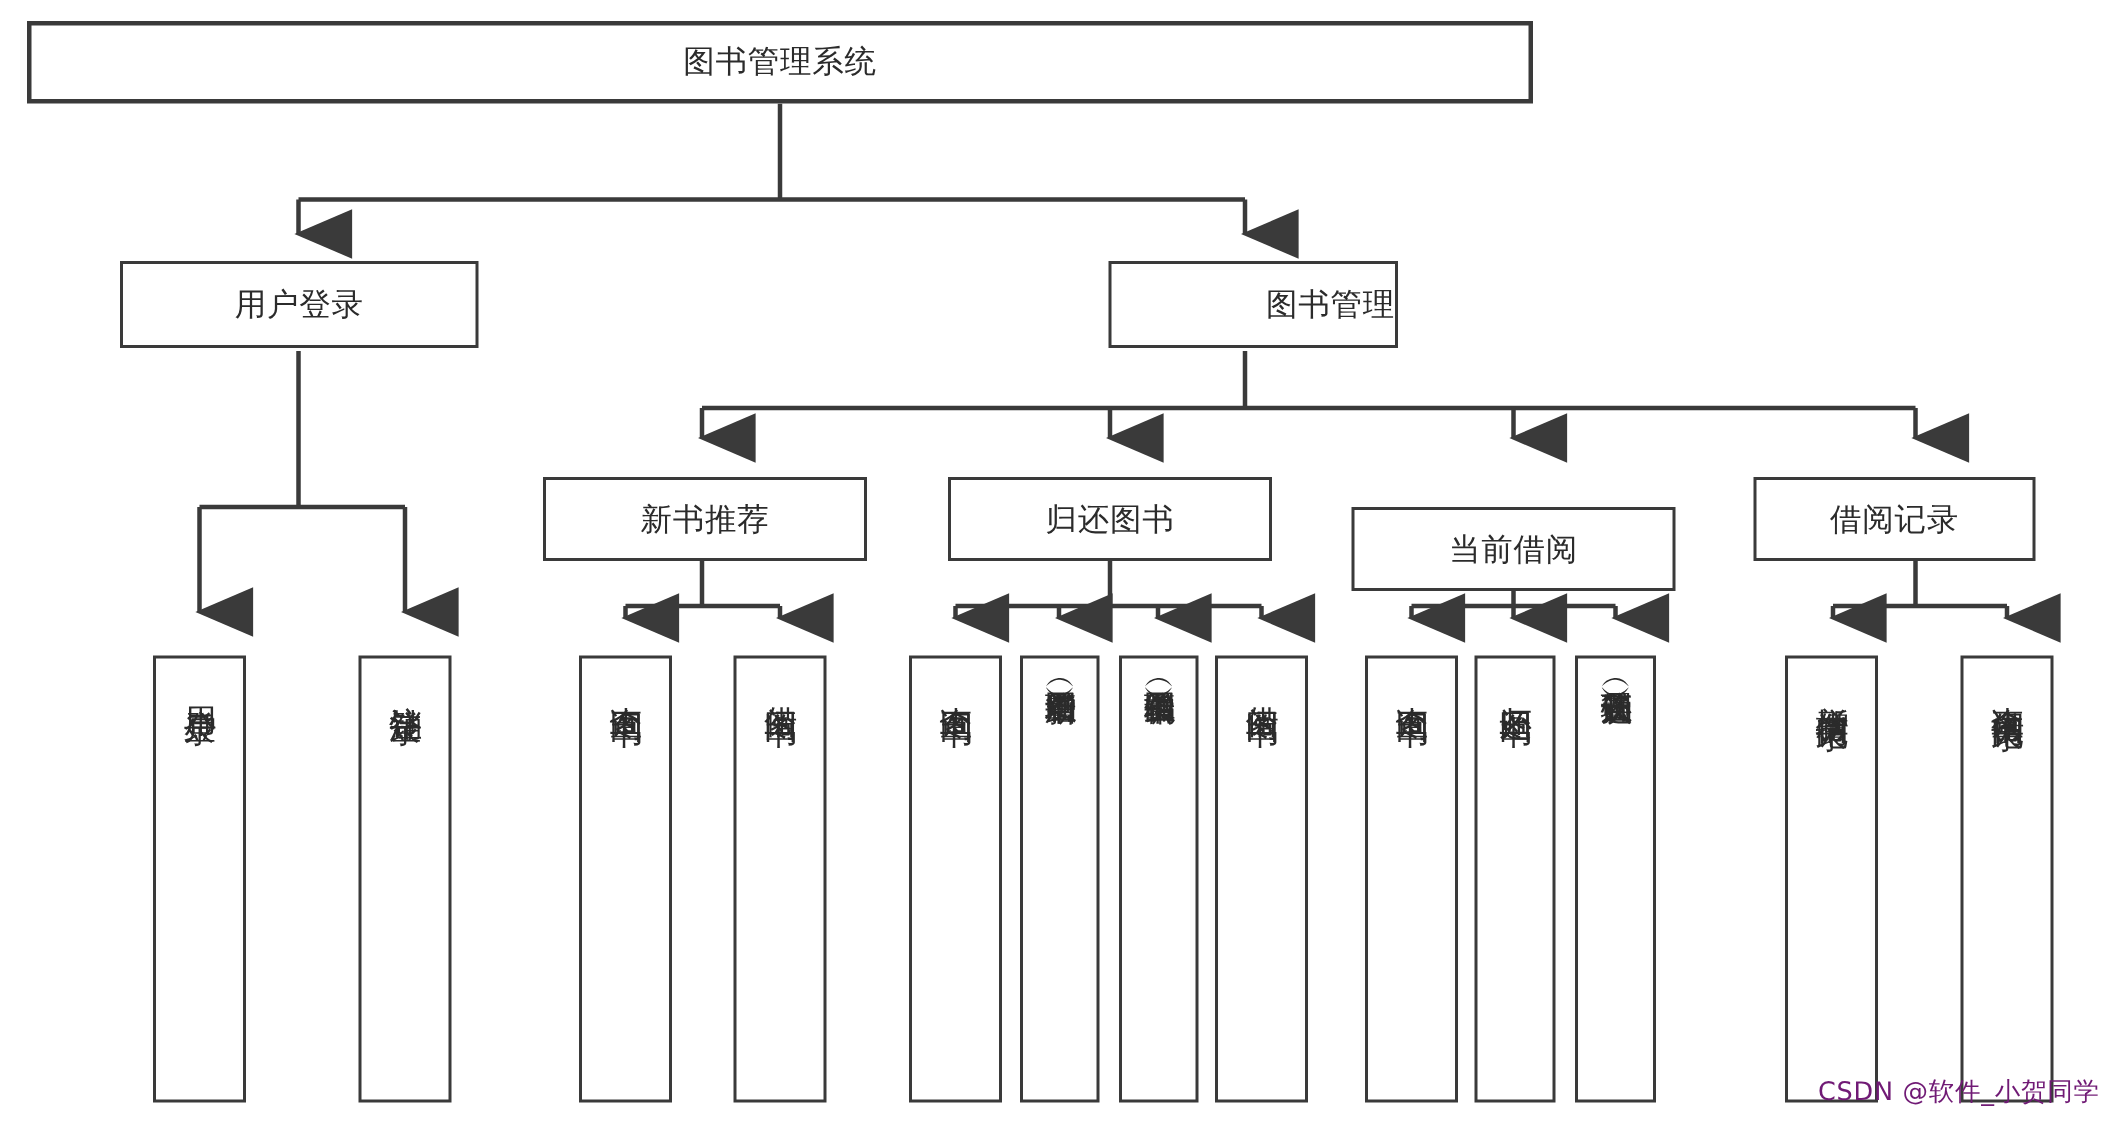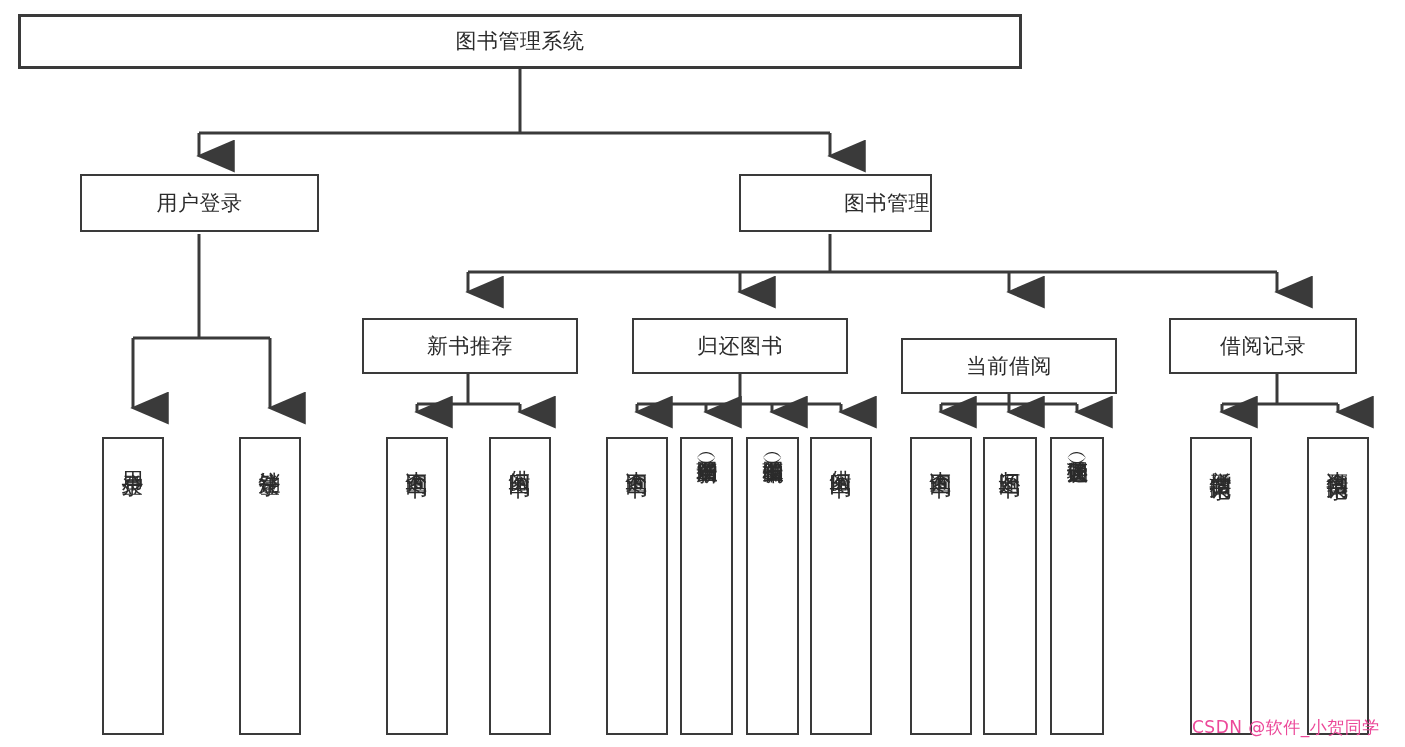--- a/index.html
+++ b/index.html
@@ -61,23 +61,24 @@
     padding-top: 6px;
   }
   .node.leaf.tight .lbl {
     font-size: 21px;
     line-height: 1.2;
     letter-spacing: 0px;
   }
   .watermark {
     position: absolute;
     font-size: 17px;
-    color: #ec4899;
+    color: #701a75;
     white-space: nowrap;
     letter-spacing: 0.5px;
+    margin-left: 20px;
   }
 </style>
 </head>
 <body>
 
 <div id="canvas">
 
   <svg class="edges" viewBox="0 0 1405 747" xmlns="http://www.w3.org/2000/svg">
     <defs>
       <marker id="arrow" viewBox="0 0 12 12" refX="5.5" refY="10" markerWidth="11" markerHeight="11" orient="auto-start-reverse">

